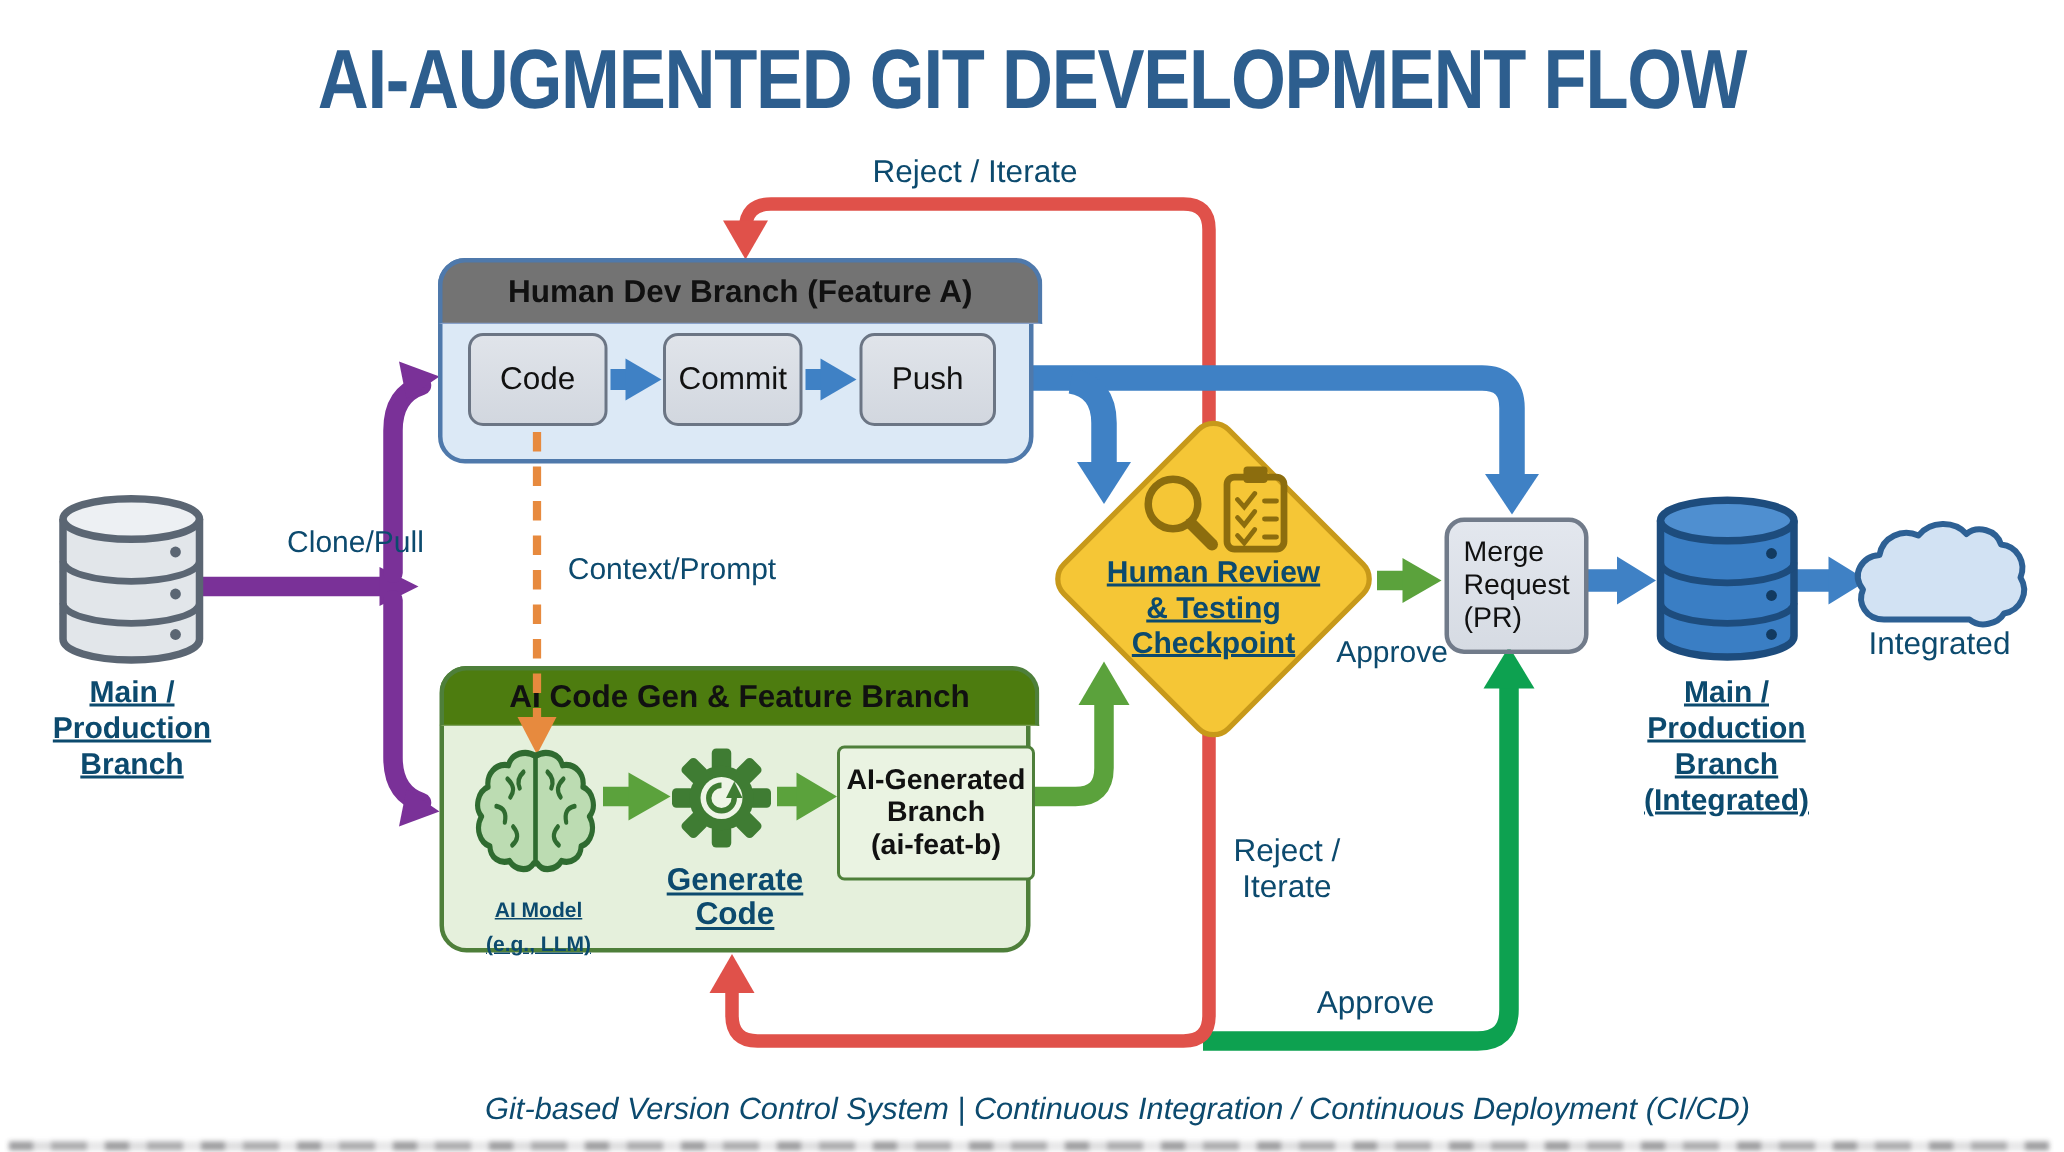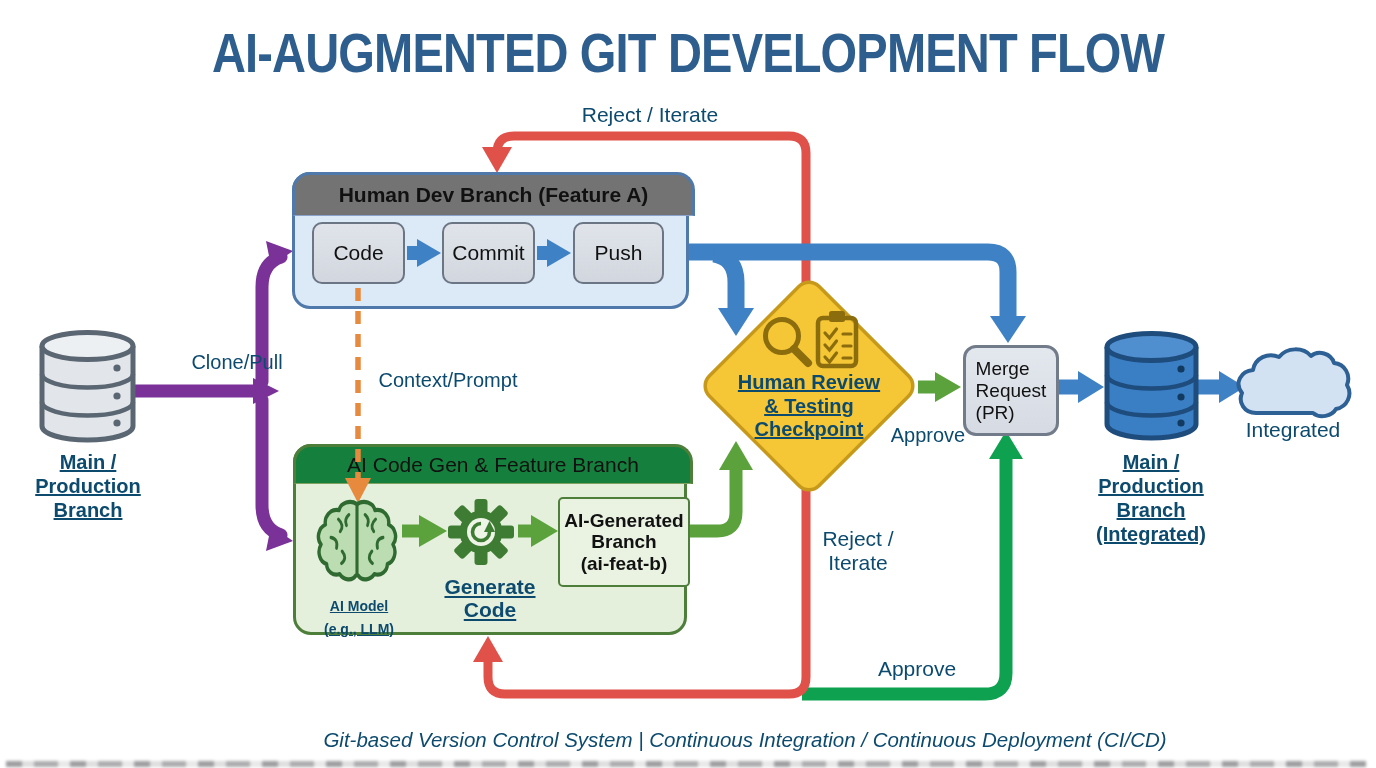--- a/index.html
+++ b/index.html
@@ -17,24 +17,24 @@
              border:3px solid #4f79ab;border-radius:18px;}
   #human-header{left:292px;top:172px;width:397px;height:40px;background:#737373;
                 border:3px solid #4f79ab;border-bottom:1.5px solid #8aa3cc;
                 border-radius:18px 18px 0 0;display:flex;align-items:center;justify-content:center;
                 font-weight:700;font-size:21px;}
   .step-box{position:absolute;top:222px;height:62px;background:linear-gradient(#e0e4ea,#d2d7df);
             border:2.5px solid #6b7584;border-radius:10px;display:flex;align-items:center;
             justify-content:center;font-size:21px;box-sizing:border-box;}
   #ai-box{left:293px;top:444px;width:394px;height:191px;background:#e5f0dc;
           border:3px solid #4e7f3a;border-radius:18px;}
-  #ai-header{left:293px;top:444px;width:394px;height:36px;background:#15803d;
+  #ai-header{left:293px;top:444px;width:394px;height:36px;background:#4d7c0f;
              border:3px solid #4e7f3a;border-bottom:1.5px solid #7fa35e;
              border-radius:18px 18px 0 0;display:flex;align-items:center;justify-content:center;
-             font-weight:400;font-size:21px;}
+             font-weight:700;font-size:21px;}
   #ai-gen-box{left:558px;top:497px;width:128px;height:86px;background:#eaf3e2;
               border:2.5px solid #4e7f3a;border-radius:5px;display:flex;align-items:center;
               justify-content:center;font-weight:700;font-size:19px;line-height:21.5px;
               text-align:center;white-space:pre-line;}
   #mr-box{left:963px;top:345px;width:90px;height:85px;background:linear-gradient(#e3e7ee,#d6dbe3);
           border:3px solid #717b8a;border-radius:13px;display:flex;align-items:center;
           justify-content:center;font-size:19px;line-height:22px;
           white-space:pre-line;}
   #diamond-label{left:719px;top:371px;width:180px;font-weight:700;font-size:20px;line-height:23.5px;}
   #bottom-artifact{left:6px;top:761px;width:1360px;height:6px;opacity:.75;filter:blur(1.6px);
@@ -151,21 +151,21 @@
   <div class="abs lbl bold" style="left:18px;top:450px;width:140px;">Main /
 Production
 Branch</div>
   <div class="abs lbl" style="left:368px;top:368px;width:160px;text-align:center;">Context/Prompt</div>
   <div class="abs lbl" style="left:560px;top:103px;width:180px;font-size:21px;">Reject / Iterate</div>
   <div class="abs lbl bold" style="left:288px;top:583px;width:142px;font-size:14px;line-height:23px;margin-top:12px;">AI Model
 (e.g., LLM)</div>
   <div class="abs lbl bold" style="left:420px;top:575px;width:140px;font-size:21px;line-height:23px;">Generate
 Code</div>
   <div class="abs lbl" style="left:868px;top:423px;width:120px;">Approve</div>
-  <div class="abs lbl" style="left:798px;top:527px;width:120px;font-size:21px;">Reject /
+  <div class="abs lbl" style="left:798px;top:556px;width:120px;font-size:21px;">Reject /
 Iterate</div>
   <div class="abs lbl" style="left:857px;top:657px;width:120px;font-size:21px;">Approve</div>
   <div class="abs lbl bold" style="left:1081px;top:450px;width:140px;">Main /
 Production
 Branch
 (Integrated)</div>
   <div class="abs lbl" style="left:1223px;top:418px;width:140px;font-size:21px;">Integrated</div>
 
   <div id="caption" class="abs lbl">Git-based Version Control System | Continuous Integration / Continuous Deployment (CI/CD)</div>
   <div id="bottom-artifact" class="abs"></div>

